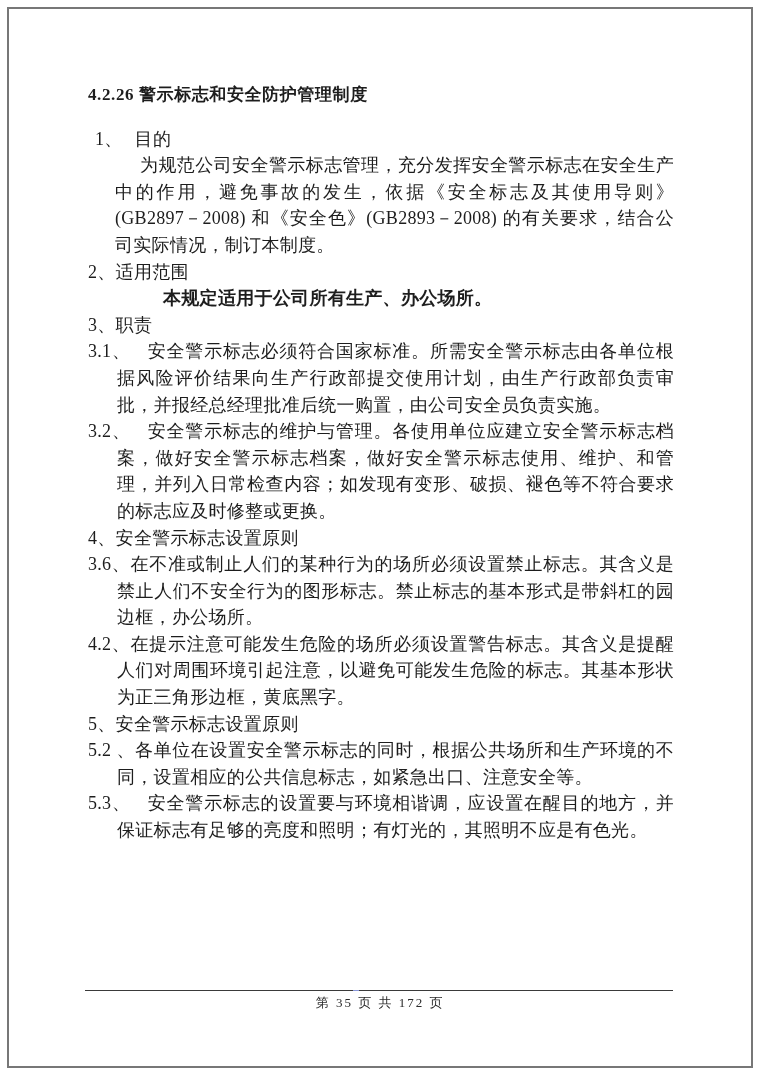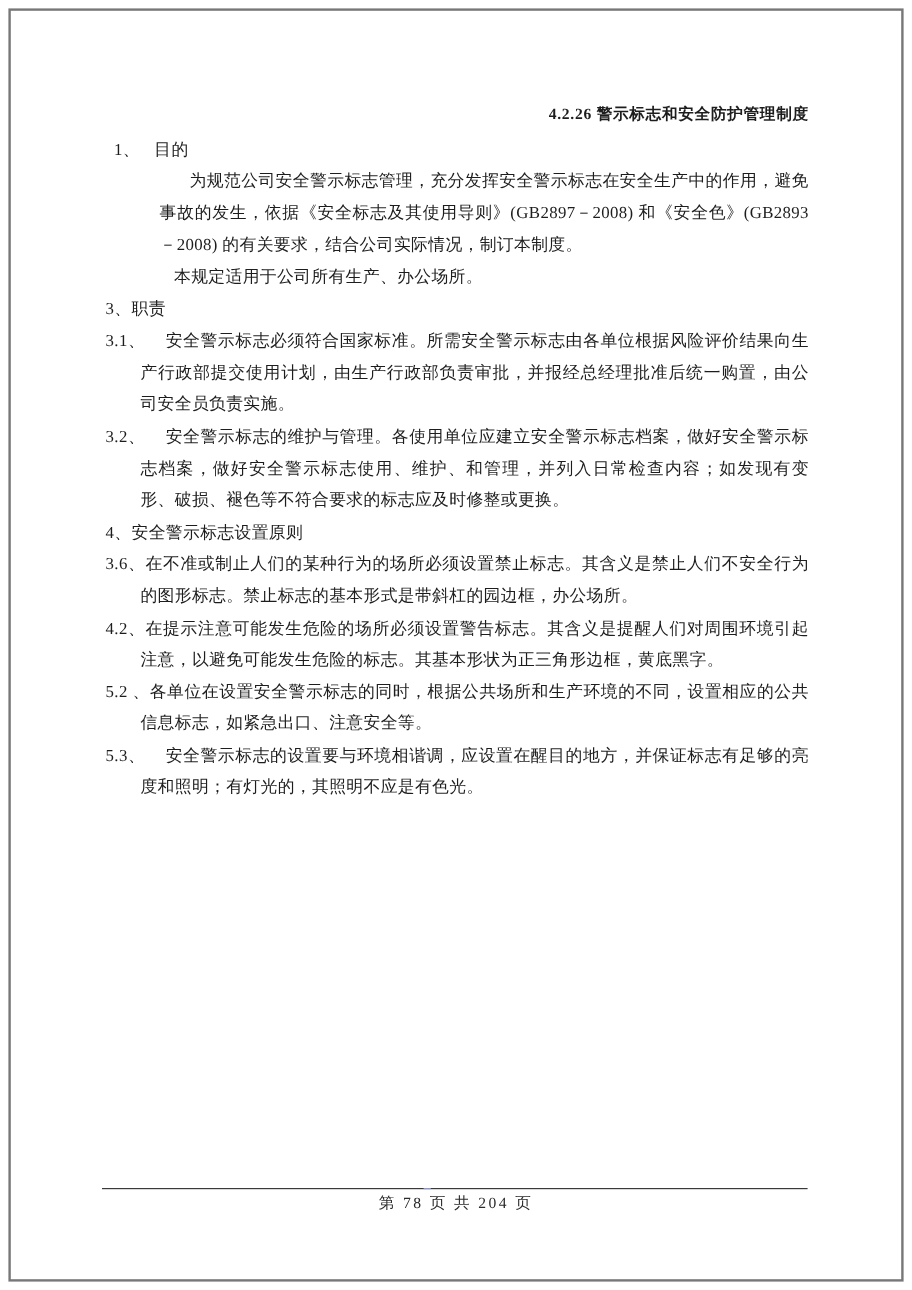--- a/index.html
+++ b/index.html
@@ -23,34 +23,34 @@
     border:2px solid var(--border);
     pointer-events:none;
   }
   .content{
     position:absolute;
     left:88px;right:86px;top:82px;
   }
   .par{
     text-align:justify;
     line-height:26.6px;
-    font-size:14px;
+    font-size:18px;
     letter-spacing:0.3px;
   }
   .k-title{
     font-weight:bold;
-    font-size:13px;
-    margin-bottom:4px;
+    font-size:17px;
+    margin-bottom:17px;
     letter-spacing:0.6px;
-    text-align:right;
+    text-align:left;
   }
   .k-l1gap{padding-left:7px;}
   .k-l1gap .num{margin-right:12px;}
-  .k-body{margin-left:45px;text-indent:25px;}
-  .k-body2{margin-left:49px;text-indent:8px;}
+  .k-body{margin-left:27px;text-indent:25px;}
+  .k-body2{margin-left:67px;text-indent:8px;font-weight:bold;}
   .k-item,.k-itemgap{padding-left:29px;text-indent:-29px;}
   .k-itemgap .num{margin-right:17px;}
   .footer-rule{
     position:absolute;
     left:85px;right:87px;top:990px;
     border-top:1px solid var(--rule);
   }
   .rule-mark{
     position:absolute;
     left:268px;top:-1px;
@@ -70,31 +70,33 @@
 <body>
 
 <div class="page">
   <div class="page-border"></div>
 
   <div class="content" id="doc-content">
 
   <div class="par k-title"><span class="txt">4.2.26 警示标志和安全防护管理制度</span></div>
       <div class="par k-l1gap"><span class="num">1、</span><span class="txt">目的</span></div>
       <div class="par k-body"><span class="txt">为规范公司安全警示标志管理，充分发挥安全警示标志在安全生产中的作用，避免事故的发生，依据《安全标志及其使用导则》(GB2897－2008) 和《安全色》(GB2893－2008) 的有关要求，结合公司实际情况，制订本制度。</span></div>
+      <div class="par k-l1"><span class="num">2、</span><span class="txt">适用范围</span></div>
       <div class="par k-body2"><span class="txt">本规定适用于公司所有生产、办公场所。</span></div>
       <div class="par k-l1"><span class="num">3、</span><span class="txt">职责</span></div>
       <div class="par k-itemgap"><span class="num">3.1、</span><span class="txt">安全警示标志必须符合国家标准。所需安全警示标志由各单位根据风险评价结果向生产行政部提交使用计划，由生产行政部负责审批，并报经总经理批准后统一购置，由公司安全员负责实施。</span></div>
       <div class="par k-itemgap"><span class="num">3.2、</span><span class="txt">安全警示标志的维护与管理。各使用单位应建立安全警示标志档案，做好安全警示标志档案，做好安全警示标志使用、维护、和管理，并列入日常检查内容；如发现有变形、破损、褪色等不符合要求的标志应及时修整或更换。</span></div>
       <div class="par k-l1"><span class="num">4、</span><span class="txt">安全警示标志设置原则</span></div>
       <div class="par k-item"><span class="num">3.6、</span><span class="txt">在不准或制止人们的某种行为的场所必须设置禁止标志。其含义是禁止人们不安全行为的图形标志。禁止标志的基本形式是带斜杠的园边框，办公场所。</span></div>
       <div class="par k-item"><span class="num">4.2、</span><span class="txt">在提示注意可能发生危险的场所必须设置警告标志。其含义是提醒人们对周围环境引起注意，以避免可能发生危险的标志。其基本形状为正三角形边框，黄底黑字。</span></div>
+      <div class="par k-l1"><span class="num">5、</span><span class="txt">安全警示标志设置原则</span></div>
       <div class="par k-item"><span class="num">5.2 、</span><span class="txt">各单位在设置安全警示标志的同时，根据公共场所和生产环境的不同，设置相应的公共信息标志，如紧急出口、注意安全等。</span></div>
       <div class="par k-itemgap"><span class="num">5.3、</span><span class="txt">安全警示标志的设置要与环境相谐调，应设置在醒目的地方，并保证标志有足够的亮度和照明；有灯光的，其照明不应是有色光。</span></div>
     </div>
 
   <div class="footer-rule">
     <span class="rule-mark"></span>
   </div>
 
   <div class="footer">
-    <span>第 78 页 共 204 页</span>
+    <span>第 35 页 共 172 页</span>
   </div>
 </div>
 
 </body></html>

